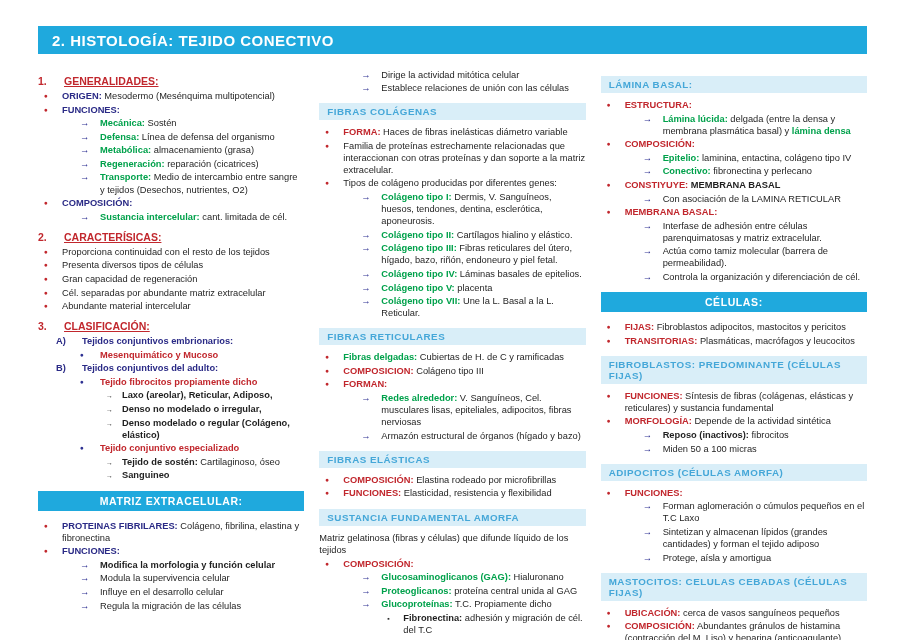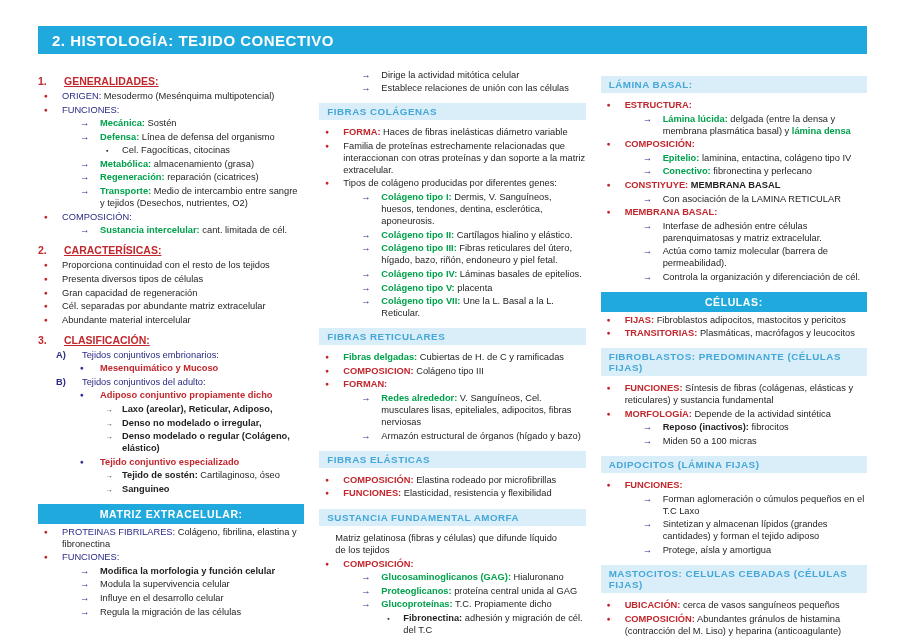--- a/index.html
+++ b/index.html
@@ -18,41 +18,41 @@
   .cols{display:flex;gap:15px;align-items:flex-start;}
   .col{flex:1 1 0;min-width:0;}
 
   
   .num-heading{display:flex;margin:8px 0 3px 0;font-size:10.5px;font-weight:bold;color:#c1272d;}
   .num-heading .num{width:26px;flex:none;}
   .num-heading .htxt{text-decoration:underline;}
   .bar-heading{
     background:#1fa9dd;color:#ffffff;text-align:center;
     font-weight:bold;font-size:10.5px;letter-spacing:.6px;
-    padding:4px 4px;margin:9px 0 1px 0;
+    padding:4px 4px;margin:9px 0 9px 0;
   }
   .sub-heading{
     background:#d9eef8;color:#45a7d8;
     font-weight:bold;font-size:9.8px;letter-spacing:.5px;
     padding:3px 2px 3px 8px;margin:9px 0 6px 0;
   }
-  .para{font-size:9.3px;line-height:1.3;margin:2px 16px;}
+  .para{font-size:9.3px;line-height:1.3;margin:2px 0;}
 
   .line{display:flex;font-size:9.3px;line-height:1.3;margin:1.5px 0;}
   .line .marker{flex:none;text-align:left;}
   .line .content{flex:1 1 auto;min-width:0;}
 
   .ind0{padding-left:6px;}  .ind0 .marker{width:18px;color:#c1272d;font-size:10px;}
   .ind1{padding-left:42px;} .ind1 .marker{width:20px;color:#2e3192;font-weight:bold;}
   .ind2{padding-left:68px;} .ind2 .marker{width:16px;color:#2f2f2f;font-size:7px;padding-top:2px;}
   .indL{padding-left:18px;} .indL .marker{width:26px;color:#2a2a86;font-weight:bold;}
 
   .s-dark{color:#1f1f1f;text-align:right;}
   .s-bold{color:#1f1f1f;font-weight:bold;}
-  .s-navy{color:#2a2a86;font-weight:normal;}
+  .s-navy{color:#2a2a86;font-weight:bold;}
   .s-red{color:#c1272d;font-weight:bold;text-align:right;}
   .s-green{color:#00a14b;font-weight:bold;}
 </style>
 </head>
 <body>
 
 <div class="page">
   <div class="title-bar">2. HISTOLOGÍA: TEJIDO CONECTIVO</div>
   <div class="cols">
     <div class="col" id="col-0">
@@ -69,24 +69,20 @@
           <span class="content"><span class="s-navy">FUNCIONES:</span></span>
         </div>
         <div class="line ind1">
           <span class="marker">→</span>
           <span class="content"><span class="s-green">Mecánica:</span><span class="s-dark"> Sostén</span></span>
         </div>
         <div class="line ind1">
           <span class="marker">→</span>
           <span class="content"><span class="s-green">Defensa:</span><span class="s-dark"> Línea de defensa del organismo</span></span>
         </div>
-        <div class="line ind2">
-          <span class="marker">▪</span>
-          <span class="content"><span class="s-dark">Cel. Fagocíticas, citocinas</span></span>
-        </div>
         <div class="line ind1">
           <span class="marker">→</span>
           <span class="content"><span class="s-green">Metabólica:</span><span class="s-dark"> almacenamiento (grasa)</span></span>
         </div>
         <div class="line ind1">
           <span class="marker">→</span>
           <span class="content"><span class="s-green">Regeneración:</span><span class="s-dark"> reparación (cicatrices)</span></span>
         </div>
         <div class="line ind1">
           <span class="marker">→</span>
@@ -135,21 +131,21 @@
         <div class="line ind1">
           <span class="marker" style="font-size: 6.5px; padding-top: 2px;">●</span>
           <span class="content"><span class="s-red">Mesenquimático y Mucoso</span></span>
         </div>
         <div class="line indL">
           <span class="marker">B)</span>
           <span class="content"><span class="s-navy">Tejidos conjuntivos del adulto:</span></span>
         </div>
         <div class="line ind1">
           <span class="marker" style="font-size: 6.5px; padding-top: 2px;">●</span>
-          <span class="content"><span class="s-red">Adiposo conjuntivo propiamente dicho</span></span>
+          <span class="content"><span class="s-red">Tejido fibrocitos propiamente dicho</span></span>
         </div>
         <div class="line ind2">
           <span class="marker">→</span>
           <span class="content"><span class="s-bold">Laxo (areolar), Reticular, Adiposo,</span></span>
         </div>
         <div class="line ind2">
           <span class="marker">→</span>
           <span class="content"><span class="s-bold">Denso no modelado o irregular,</span></span>
         </div>
         <div class="line ind2">
@@ -358,21 +354,21 @@
           <span class="content"><span class="s-red">MORFOLOGÍA:</span><span class="s-dark"> Depende de la actividad sintética</span></span>
         </div>
         <div class="line ind1">
           <span class="marker">→</span>
           <span class="content"><span class="s-bold">Reposo (inactivos):</span><span class="s-dark"> fibrocitos</span></span>
         </div>
         <div class="line ind1">
           <span class="marker">→</span>
           <span class="content"><span class="s-dark">Miden 50 a 100 micras</span></span>
         </div>
-        <div class="sub-heading">ADIPOCITOS (LÁMINA FIJAS)</div>
+        <div class="sub-heading">ADIPOCITOS (CÉLULAS AMORFA)</div>
         <div class="line ind0">
           <span class="marker" style="font-size: 6.5px; padding-top: 2px;">●</span>
           <span class="content"><span class="s-red">FUNCIONES:</span></span>
         </div>
         <div class="line ind1">
           <span class="marker">→</span>
           <span class="content"><span class="s-dark">Forman aglomeración o cúmulos pequeños en el T.C Laxo</span></span>
         </div>
         <div class="line ind1">
           <span class="marker">→</span>

